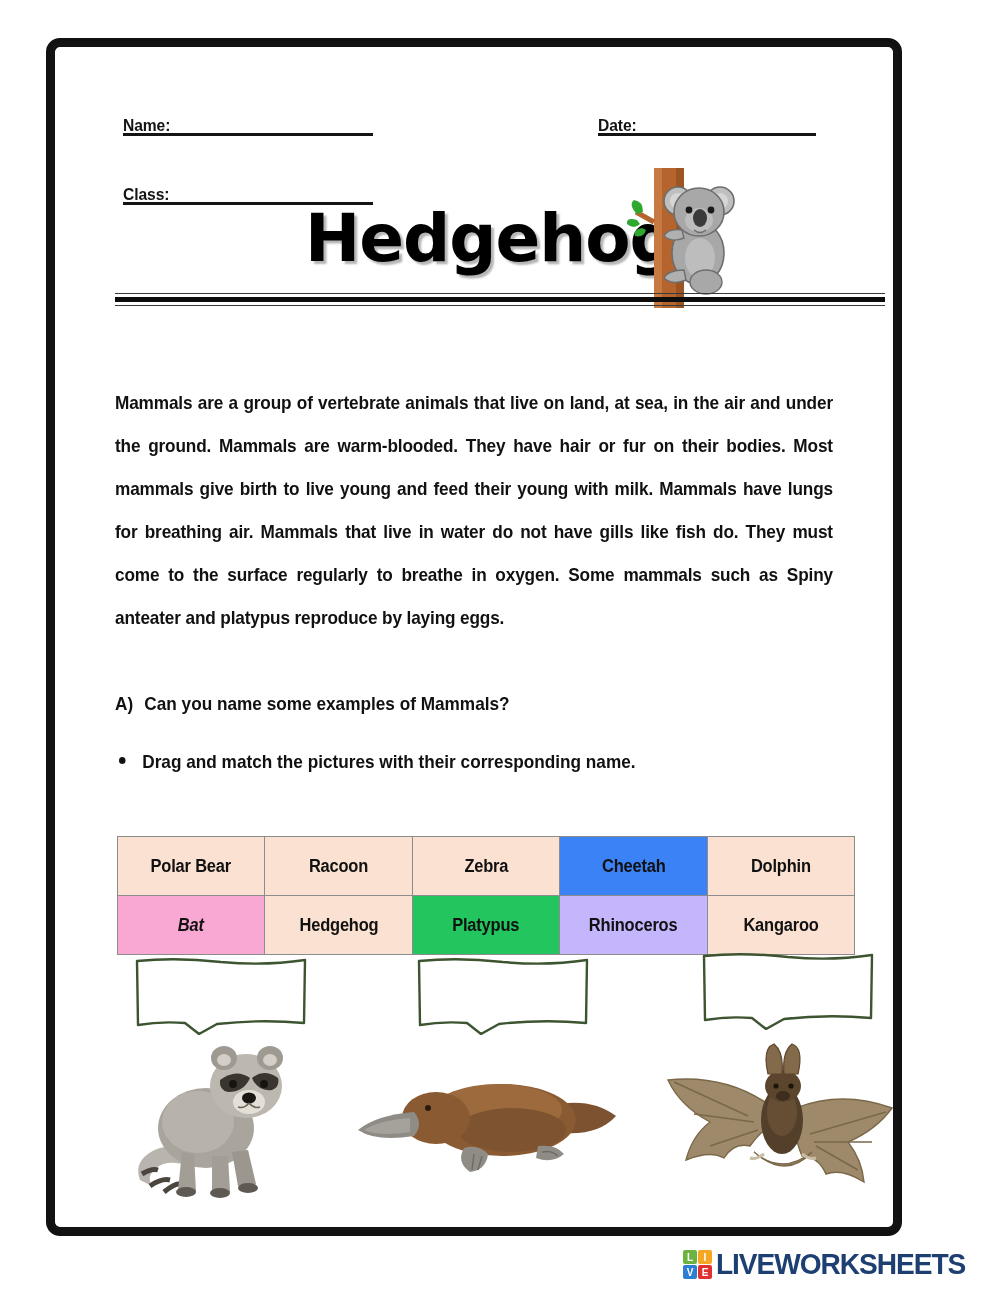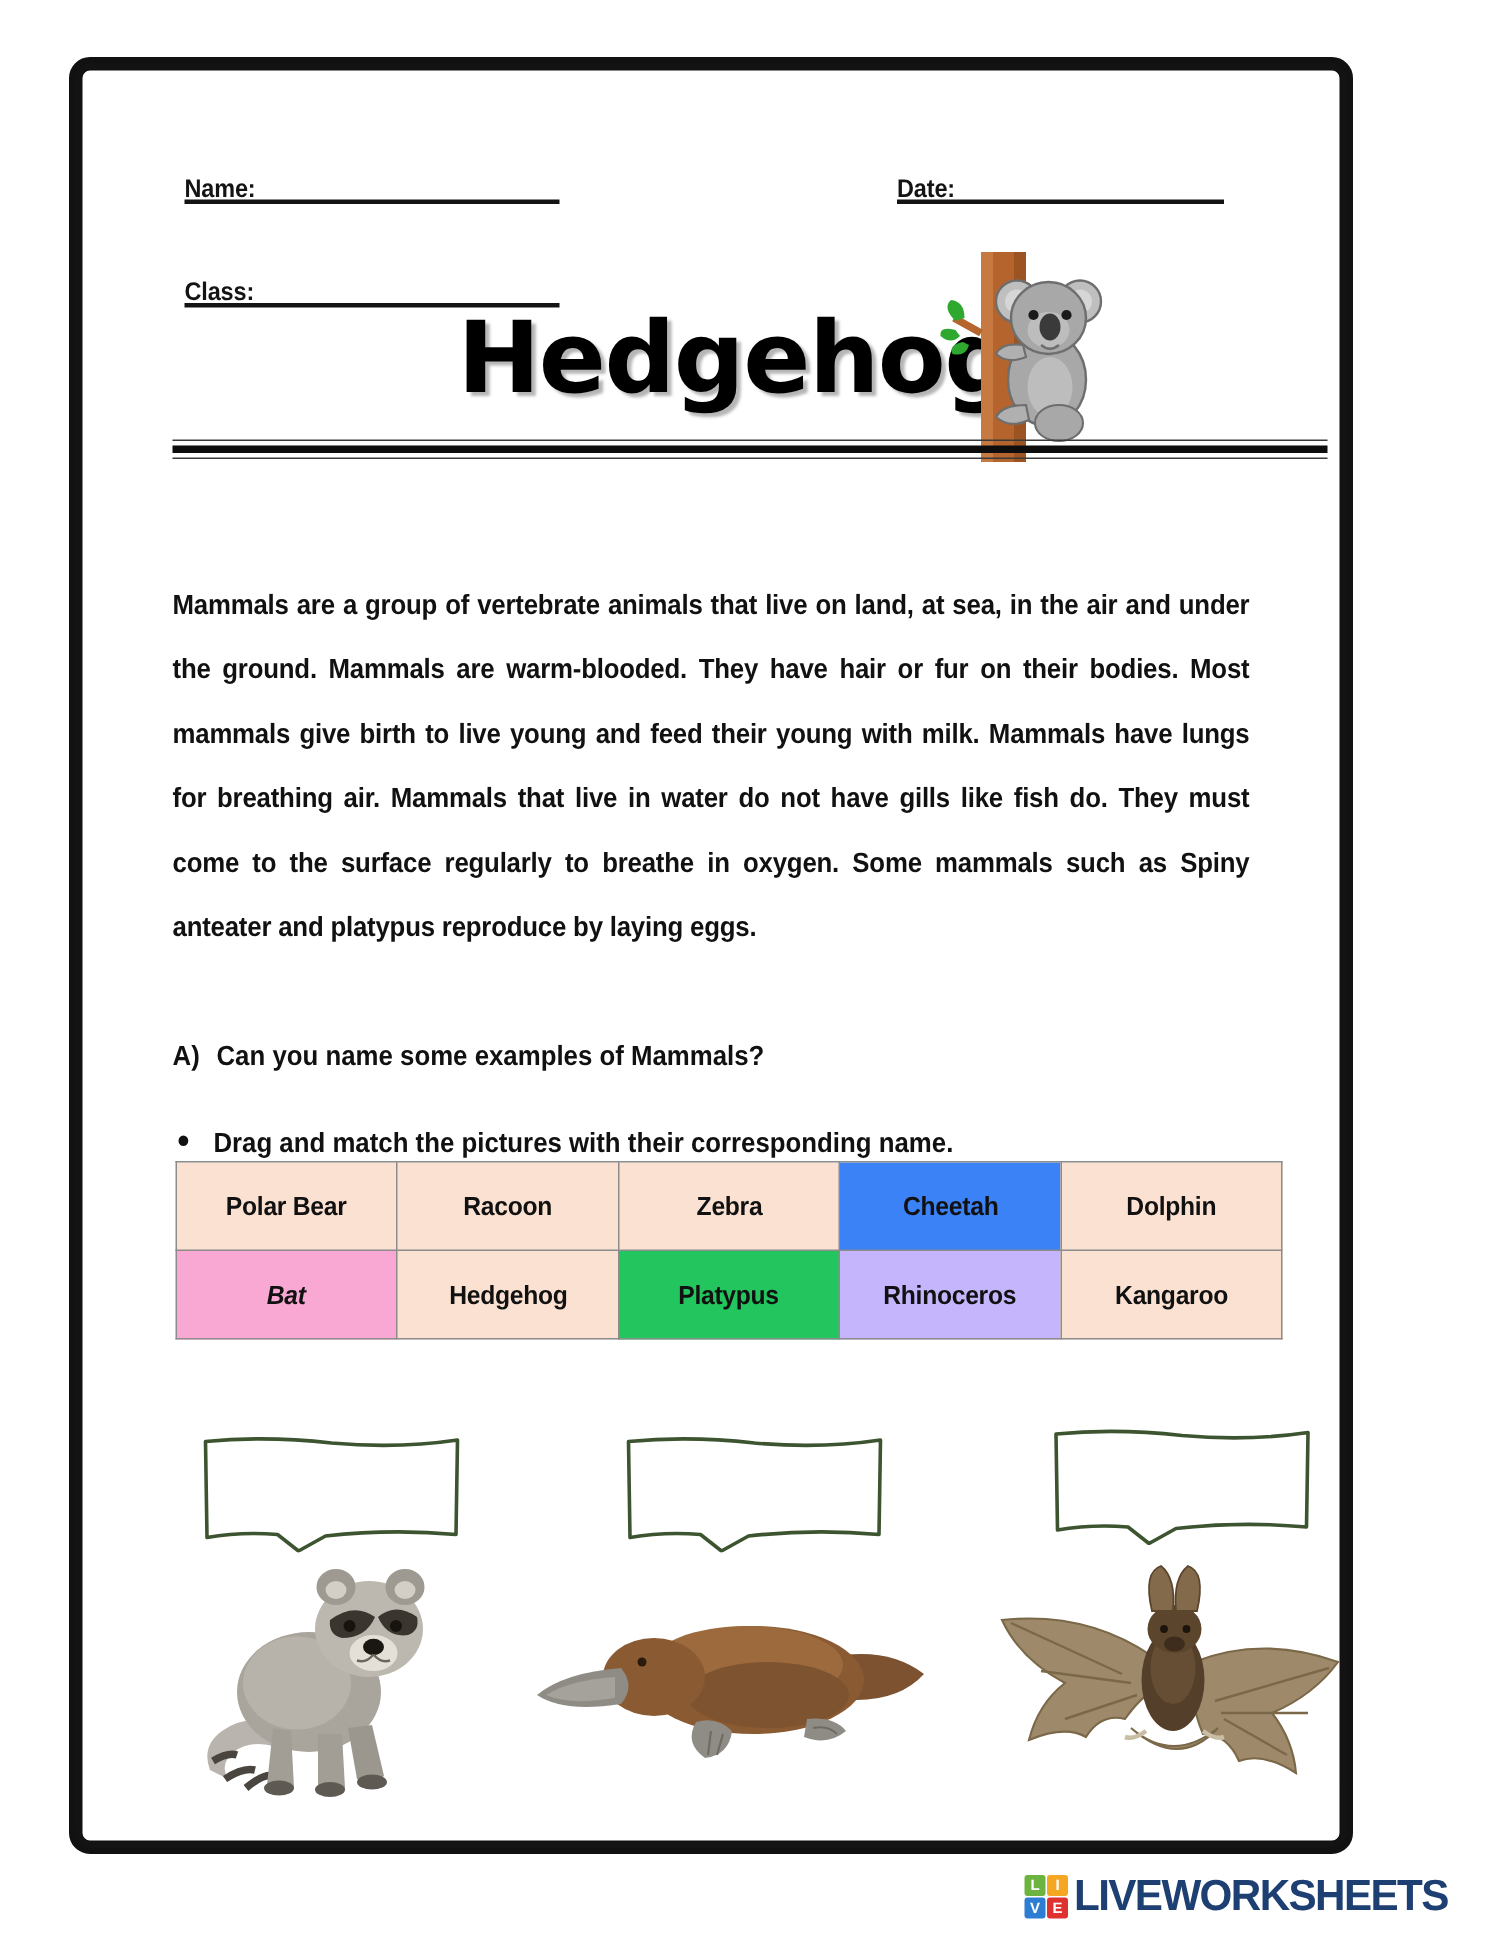--- a/index.html
+++ b/index.html
@@ -159,21 +159,21 @@
     margin-right: 18px;
     position: relative;
     top: -4px;
     flex: 0 0 auto;
   }
 
   
   #word-bank {
     position: absolute;
     left: 117px;
-    top: 774px;
+    top: 836px;
     width: 738px;
     border-collapse: collapse;
     table-layout: fixed;
   }
   #word-bank td {
     background: #fae1d1;
     border: 1px solid #8c8c8c;
     height: 56px;
     text-align: center;
     vertical-align: middle;

